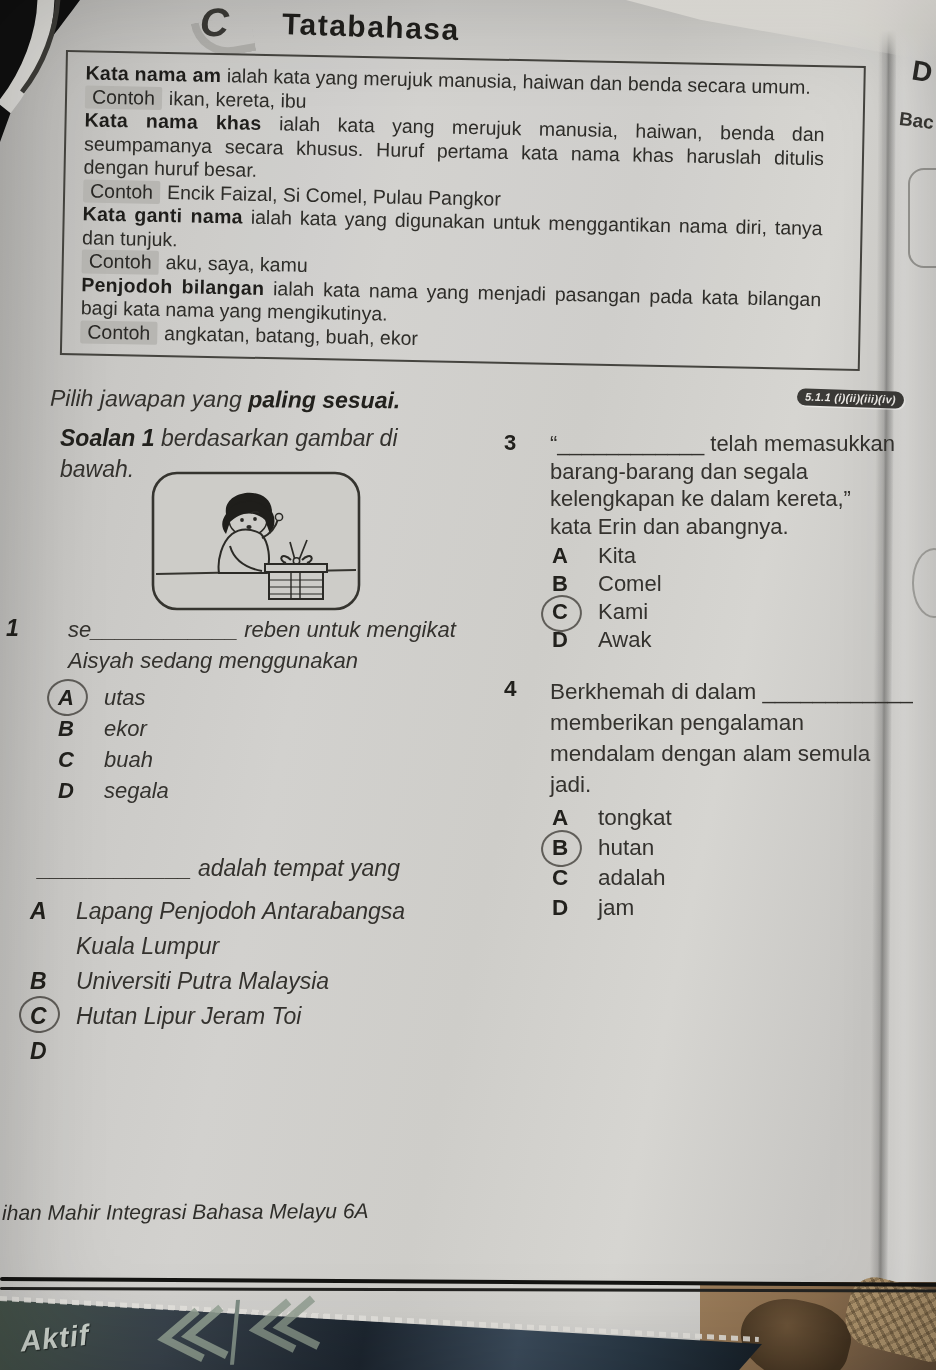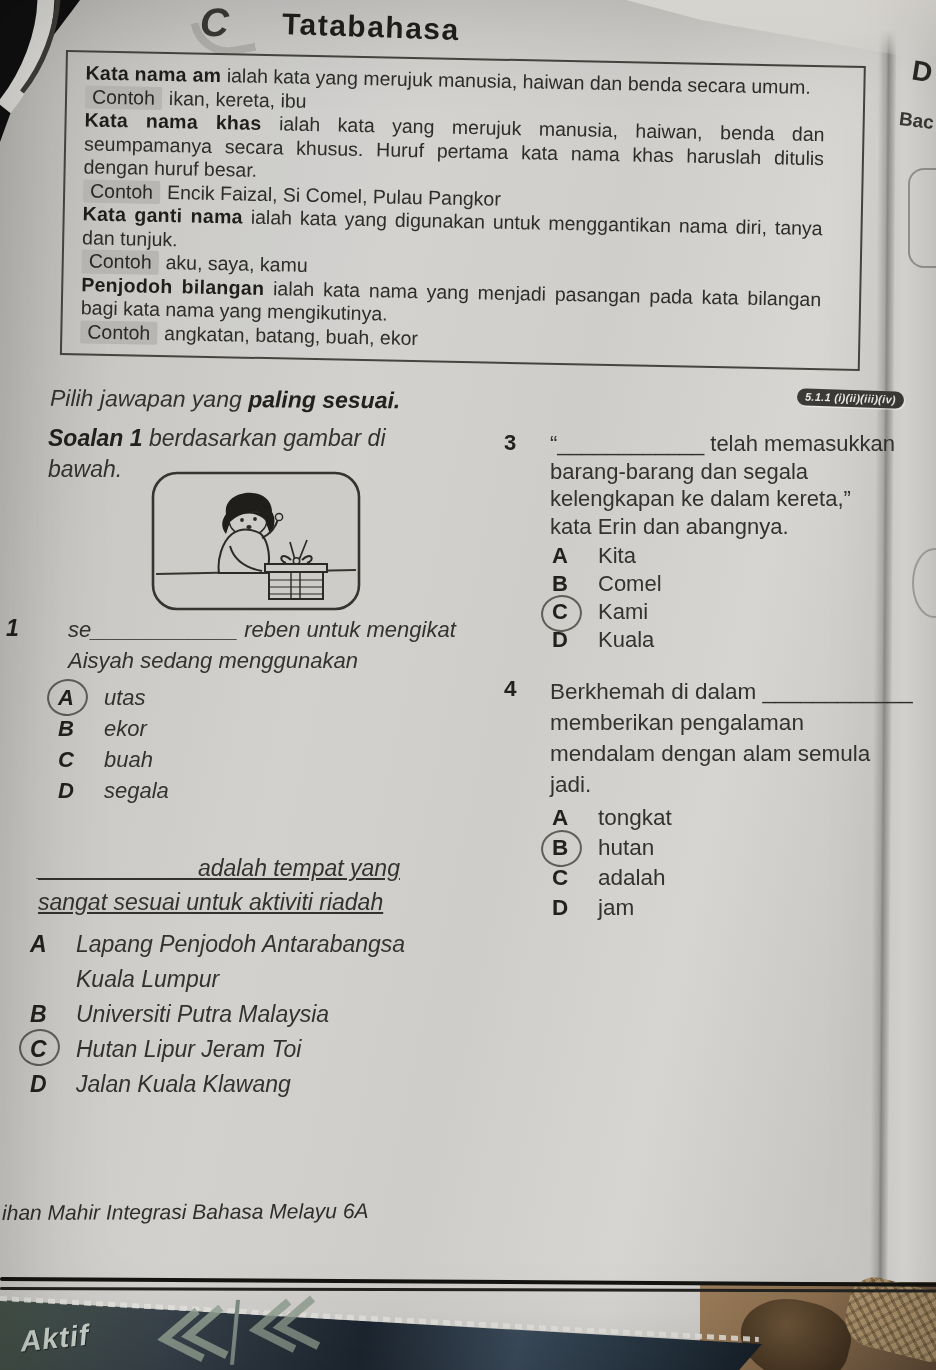--- a/index.html
+++ b/index.html
@@ -61,41 +61,41 @@
   .gbox .def{text-align:justify;}
   .gbox .term{font-weight:800;color:#1f1e1b;letter-spacing:.3px;}
   .hl{display:inline-block;background:#b7b6b2;padding:0 7px;margin-right:7px;border-radius:2px;color:#2a2926;}
 
   .instruction{position:absolute;left:50px;top:386px;font-size:23px;font-style:italic;transform:rotate(.4deg);}
   .instruction .bold{font-weight:800;color:#22211d;}
   .code-badge{position:absolute;left:797px;top:390px;background:#3b3a37;color:#eceae6;font-size:11px;
     font-weight:bold;font-style:italic;padding:2px 8px 3px;border-radius:9px;transform:rotate(2deg);
     letter-spacing:.3px;box-shadow:1.5px 1.5px 0 rgba(250,250,248,.55);white-space:nowrap;}
 
-  .soalan-note{position:absolute;left:48px;top:423px;width:404px;font-size:23px;line-height:31px;font-style:italic;}
+  .soalan-note{position:absolute;left:60px;top:423px;width:404px;font-size:23px;line-height:31px;font-style:italic;}
   .soalan-note .bold{font-weight:800;color:#22211d;}
 
   .illus{position:absolute;left:150px;top:470px;}
 
   .q{position:absolute;}
   .q .qnum{position:absolute;font-weight:800;color:#22211d;}
   .qline{white-space:nowrap;}
   .opt{display:flex;}
   .letter{width:46px;flex:none;font-weight:800;color:#22211d;position:relative;}
   .letter.circled::before{content:'';position:absolute;left:-11px;top:-3px;width:37px;height:33px;
     border:2.6px solid rgba(64,62,57,.78);border-radius:50%;transform:rotate(-8deg);}
 
   .q1{left:68px;top:614px;width:430px;font-size:22px;font-style:italic;}
   .q1 .qline{line-height:31px;}
   .q1 .qnum{left:-62px;top:1px;font-size:23px;}
   .q1 .opts{margin-top:6px;margin-left:-10px;}
   .q1 .opt{line-height:31px;}
 
   .q2{left:38px;top:852px;width:460px;font-size:23px;font-style:italic;}
-  .q2 .qline{line-height:33.5px;text-decoration:underline;}
+  .q2 .qline{line-height:33.5px;}
   .q2 .opts{margin-top:8px;margin-left:-8px;}
   .q2 .opt{line-height:35px;}
   .q2 .otext{max-width:352px;white-space:normal;}
 
   .q3{left:550px;top:430px;width:390px;font-size:22px;}
   .q3 .qline{line-height:27.5px;}
   .q3 .qnum{left:-46px;top:0;font-size:22px;}
   .q3 .opts{margin-top:2px;margin-left:2px;}
   .q3 .opt{line-height:28px;}
 
@@ -222,37 +222,35 @@
           </div>
         <div class="opt">
             <span class="letter">D</span>
             <span class="otext">segala</span>
           </div>
       </div>
     </div>
 
     <div class="q q2">
       <div class="qline">____________ adalah tempat yang</div>
-      <div class="qline">sangat sesuai untuk aktiviti riadah</div>
       <div class="opts">
         <div class="opt">
             <span class="letter">A</span>
             <span class="otext">Lapang Penjodoh Antarabangsa Kuala Lumpur</span>
           </div>
         <div class="opt">
             <span class="letter">B</span>
             <span class="otext">Universiti Putra Malaysia</span>
           </div>
         <div class="opt">
             <span class="letter circled">C</span>
             <span class="otext">Hutan Lipur Jeram Toi</span>
           </div>
         <div class="opt">
             <span class="letter">D</span>
-            <span class="otext">Jalan Kuala Klawang</span>
           </div>
       </div>
     </div>
 
     <div class="q q3">
       <div class="qnum">3</div>
       <div class="qline">“____________ telah memasukkan</div>
       <div class="qline">barang-barang dan segala</div>
       <div class="qline">kelengkapan ke dalam kereta,”</div>
       <div class="qline">kata Erin dan abangnya.</div>
@@ -264,21 +262,21 @@
         <div class="opt">
             <span class="letter">B</span>
             <span class="otext">Comel</span>
           </div>
         <div class="opt">
             <span class="letter circled">C</span>
             <span class="otext">Kami</span>
           </div>
         <div class="opt">
             <span class="letter">D</span>
-            <span class="otext">Kuala</span>
+            <span class="otext">Awak</span>
           </div>
       </div>
     </div>
 
     <div class="q q4">
       <div class="qnum">4</div>
       <div class="qline">Berkhemah di dalam ____________</div>
       <div class="qline">memberikan pengalaman</div>
       <div class="qline">mendalam dengan alam semula</div>
       <div class="qline">jadi.</div>

